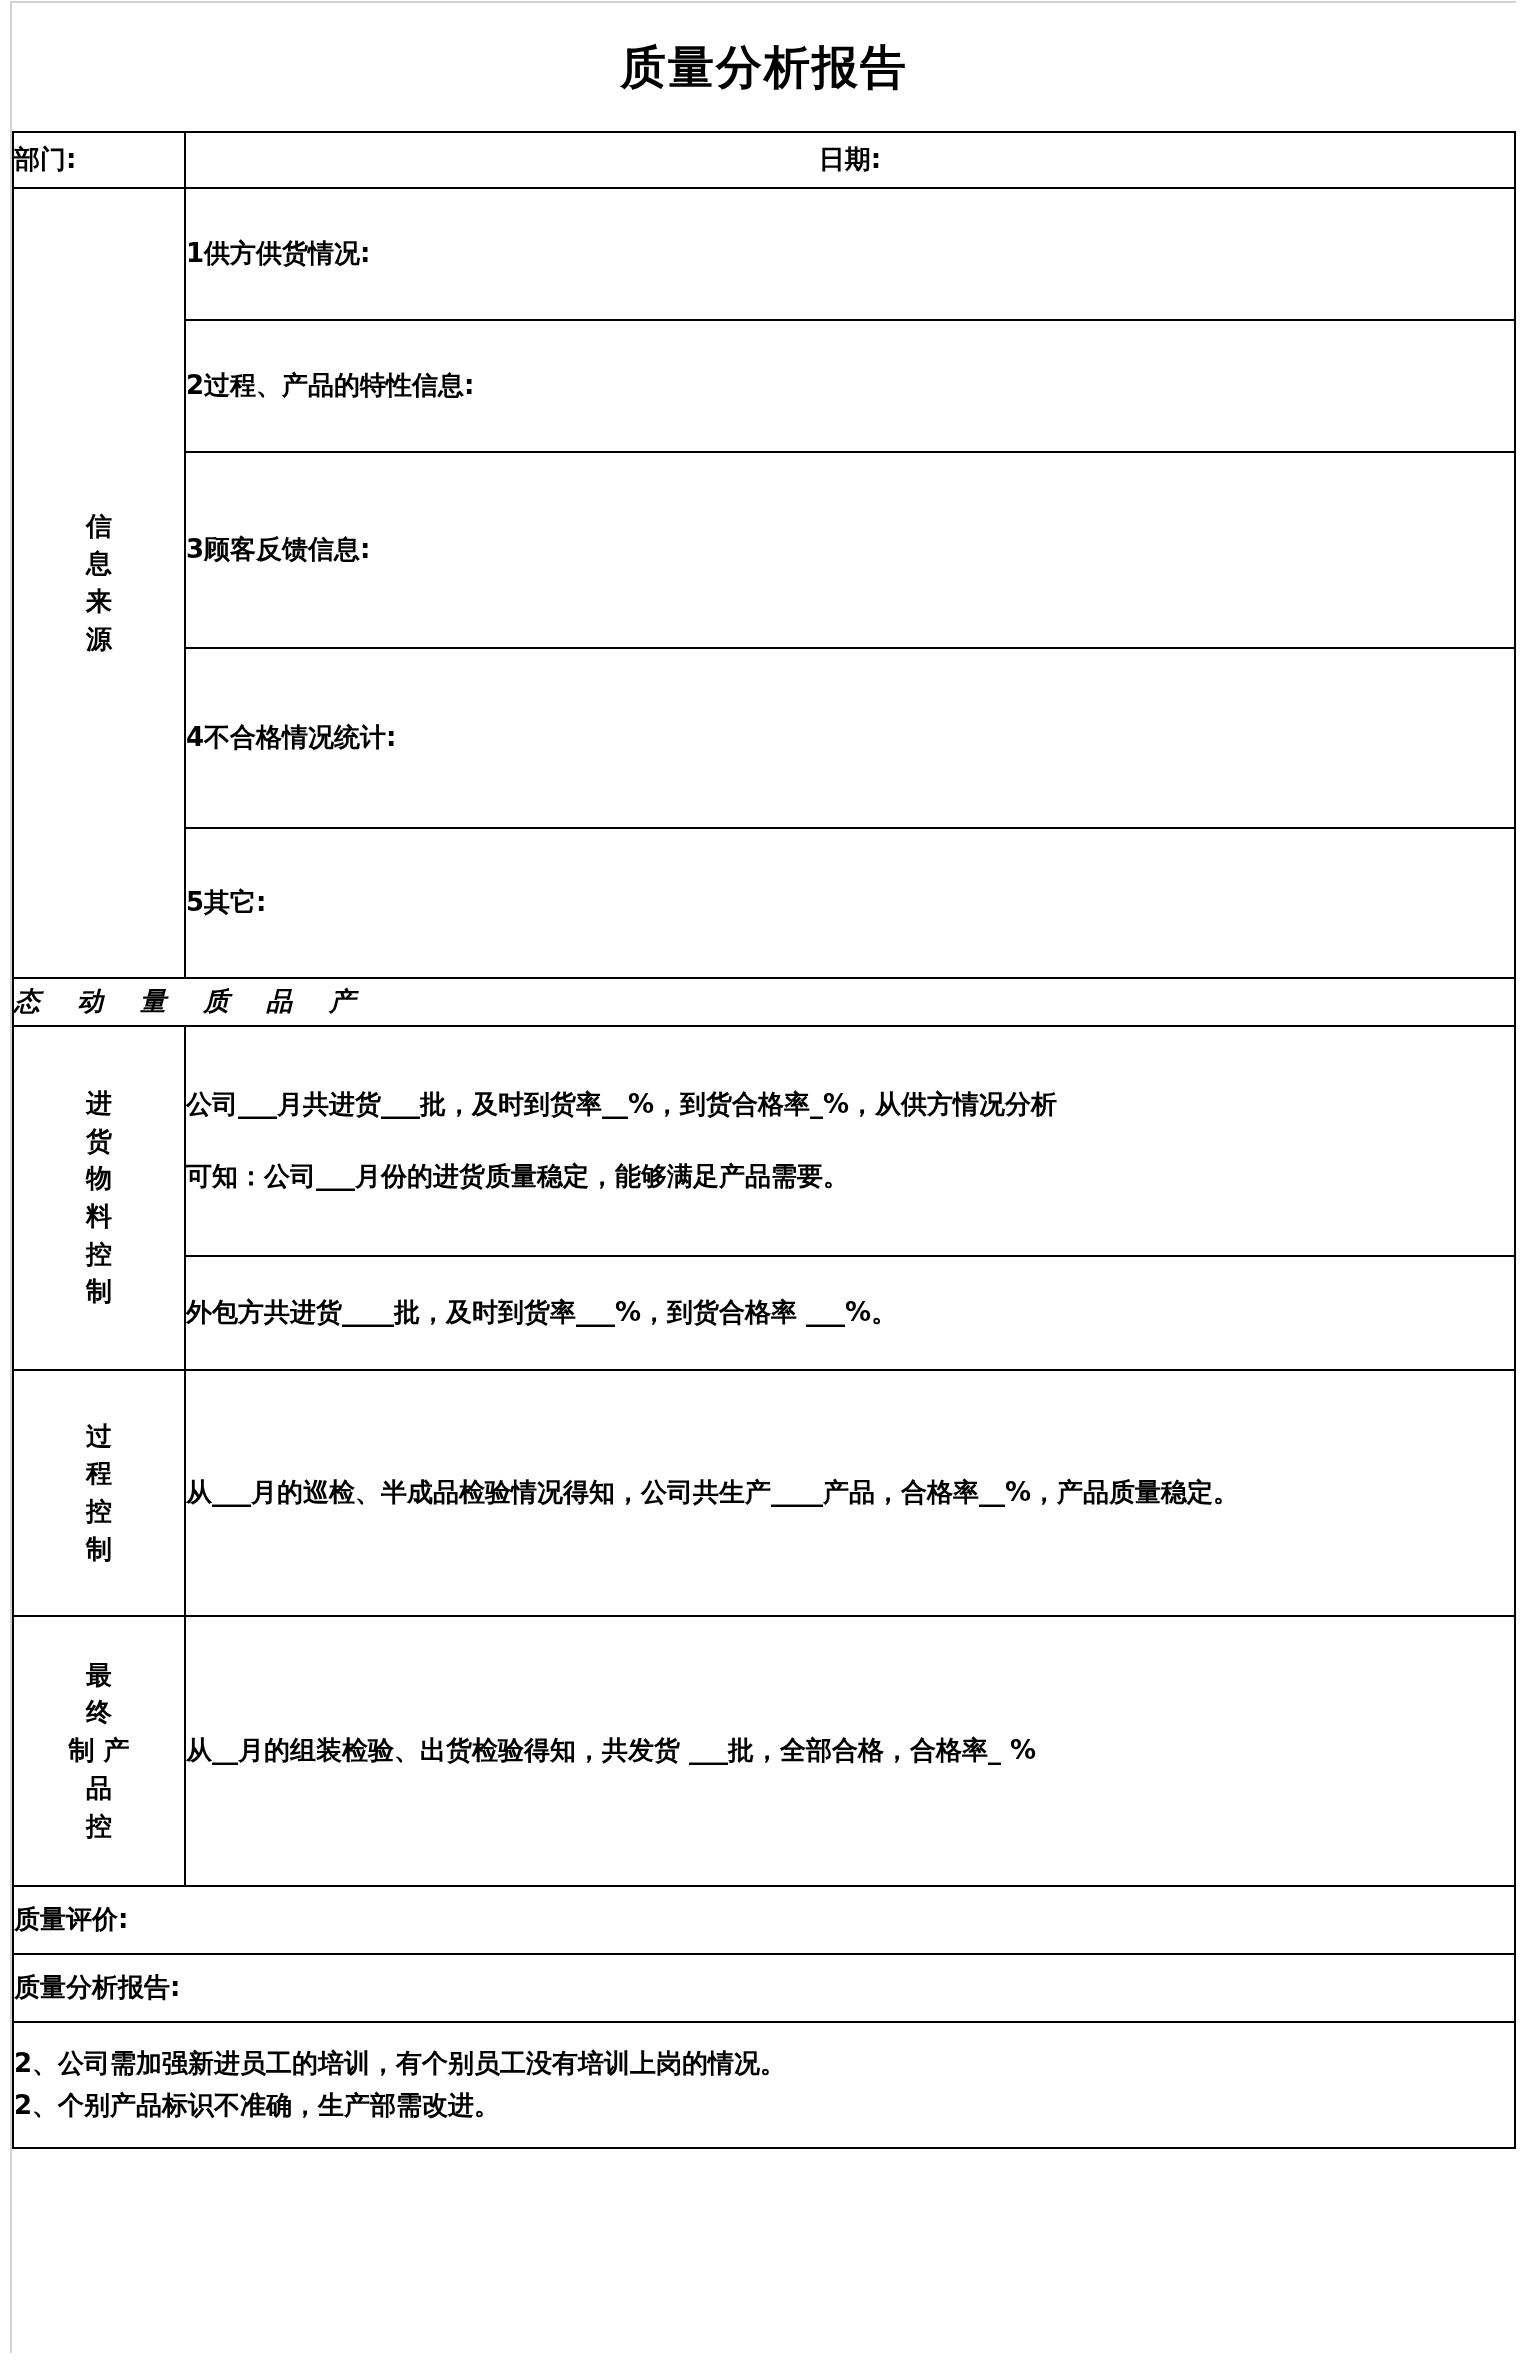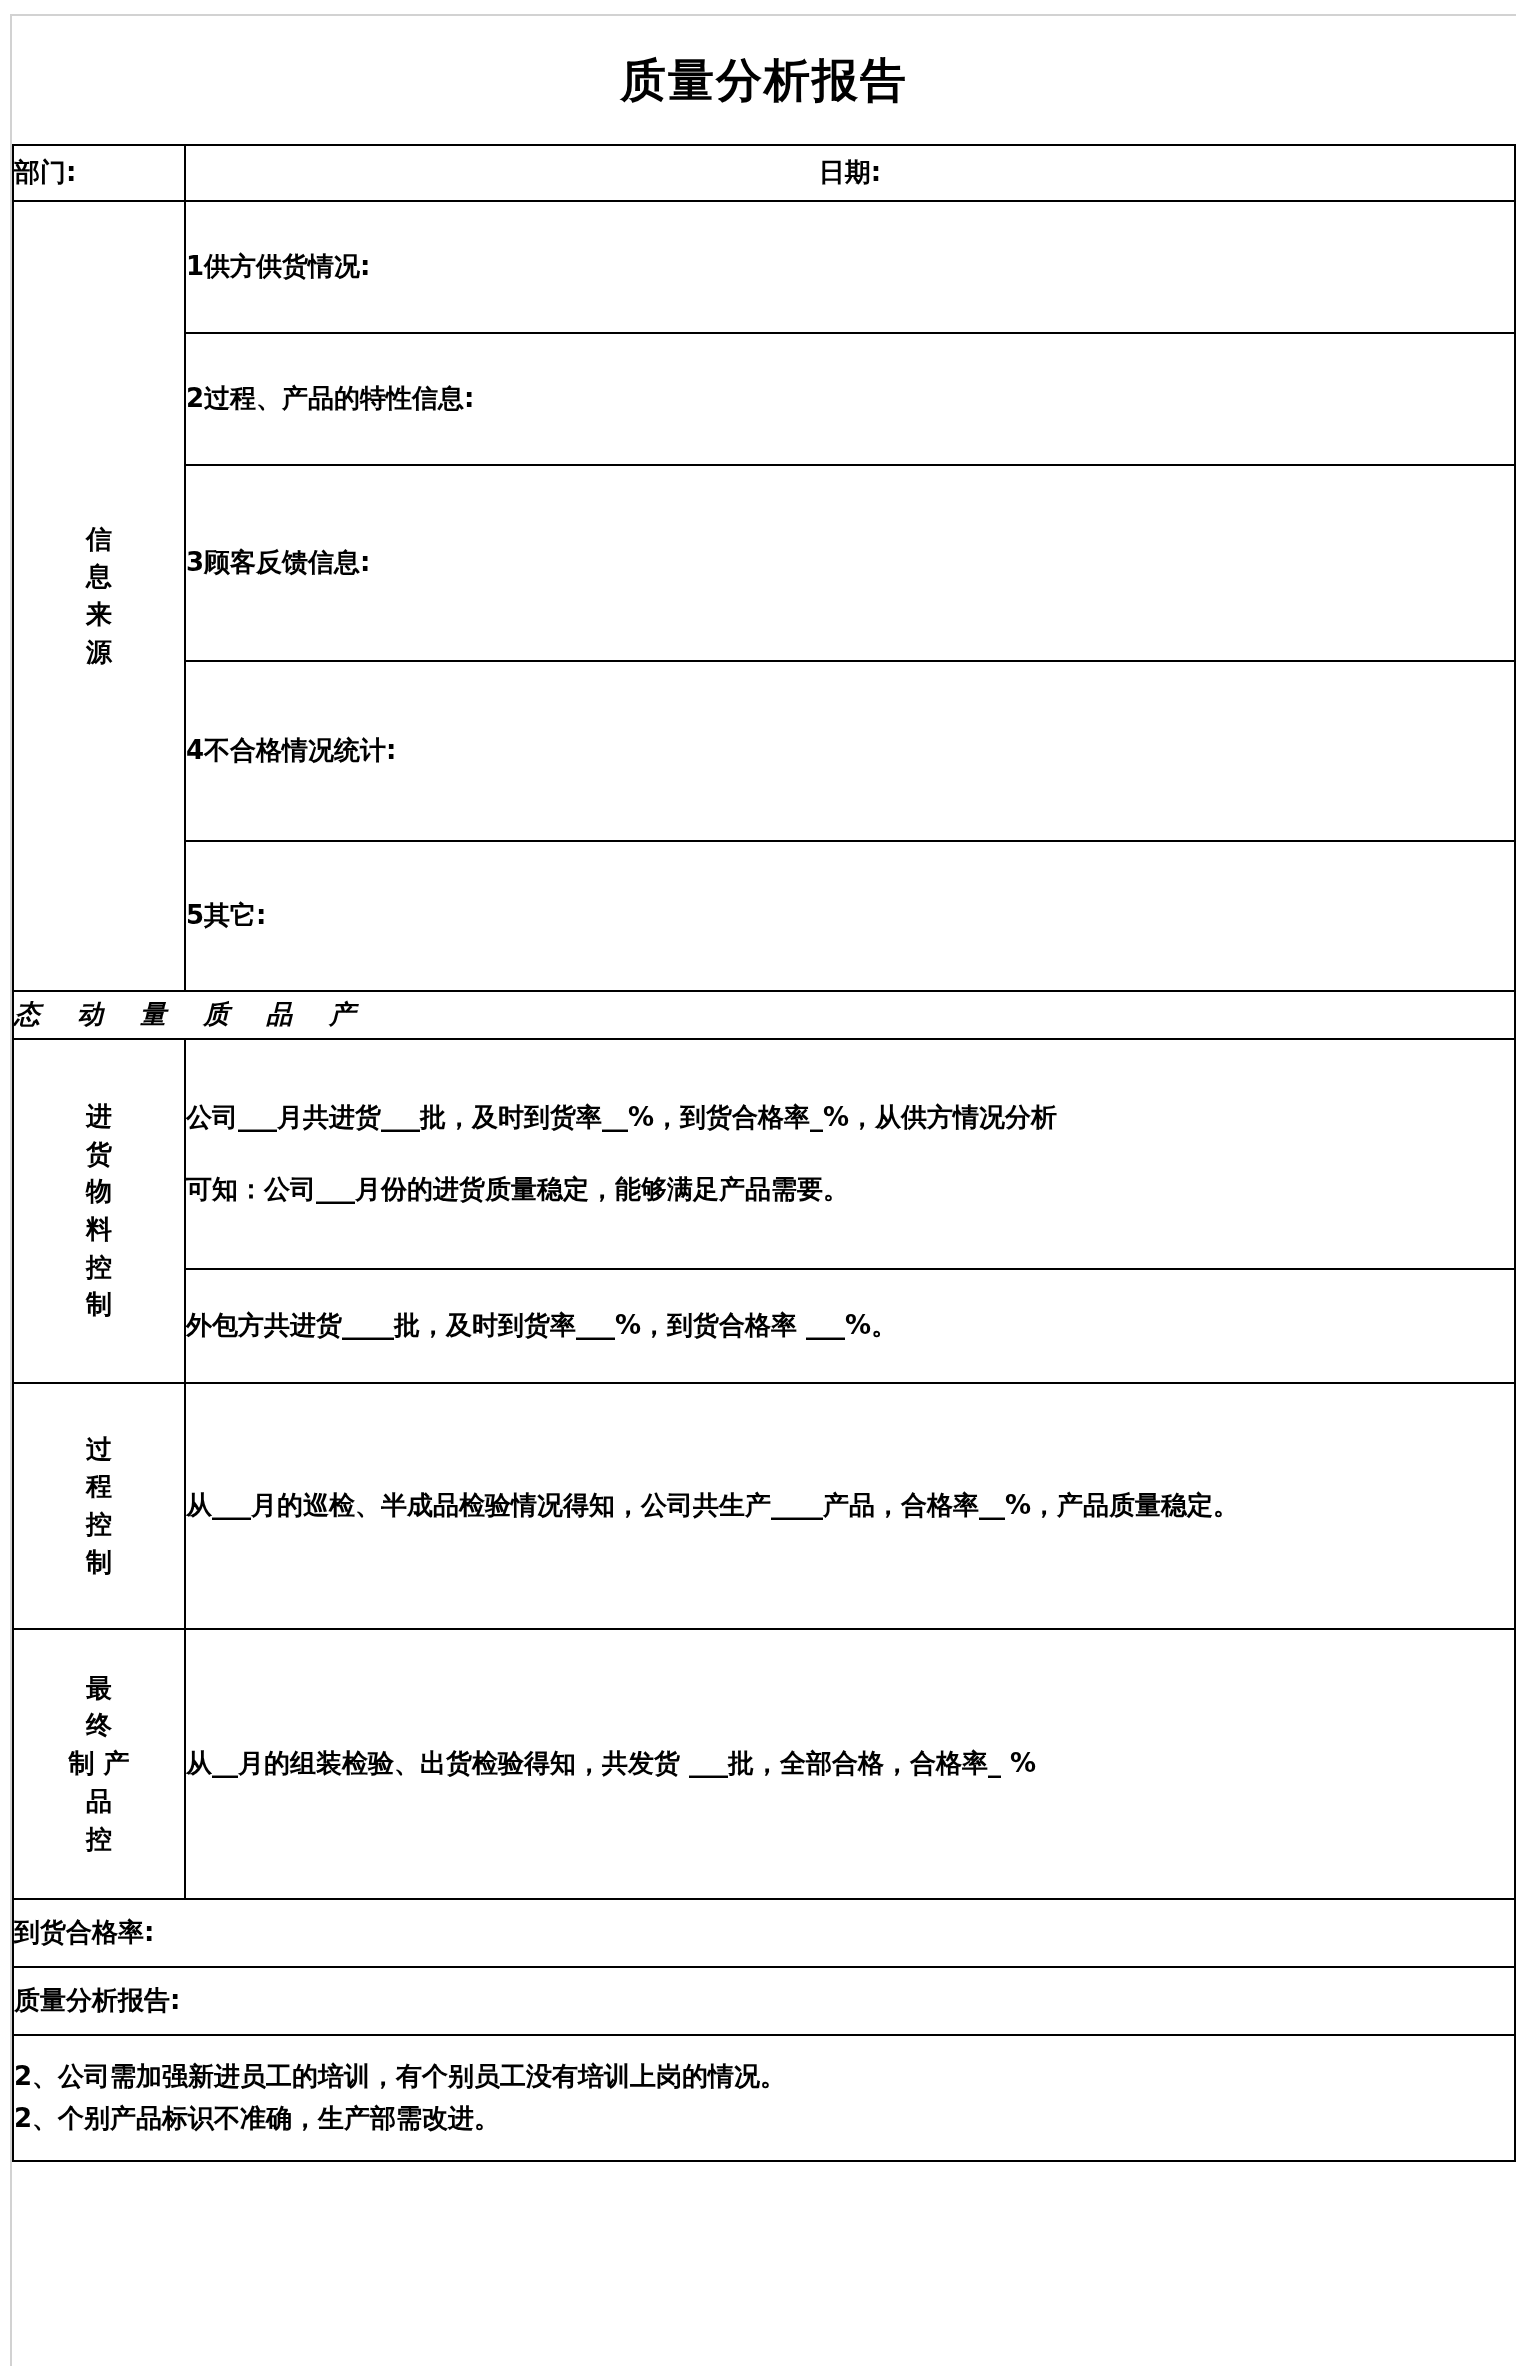--- a/index.html
+++ b/index.html
@@ -19,21 +19,21 @@
     height: 2380px;
     box-sizing: border-box;
     background: #ffffff;
     padding: 0 0 0 0;
     overflow: hidden;
   }
   
   #sheet {
     position: absolute;
     left: 10px;
-    top: 14px;
+    top: 1px;
     width: 1506px;
     height: 2352px;
     box-sizing: border-box;
     border-left: 2px solid #d2d2d2;
     border-top: 2px solid #d2d2d2;
   }
   table.form {
     border-collapse: collapse;
     table-layout: fixed;
     width: 1504px;
@@ -197,21 +197,21 @@
           <span>品</span>
           <span>控</span>
         </td>
         <td class="pad-l" style="height:268px">
           <div class="para">从__月的组装检验、出货检验得知，共发货 ___批，全部合格，合格率_ %</div>
         </td>
       </tr>
 
       <tr>
         <td class="note-line" colspan="2" style="height:66px">
-          <span>到货合格率:</span>
+          <span>质量评价:</span>
         </td>
       </tr>
 
       <tr>
         <td class="note-line" colspan="2" style="height:66px">
           <span>质量分析报告:</span>
         </td>
       </tr>
       <tr>
         <td class="footer-cell" colspan="2" style="height:124px">

